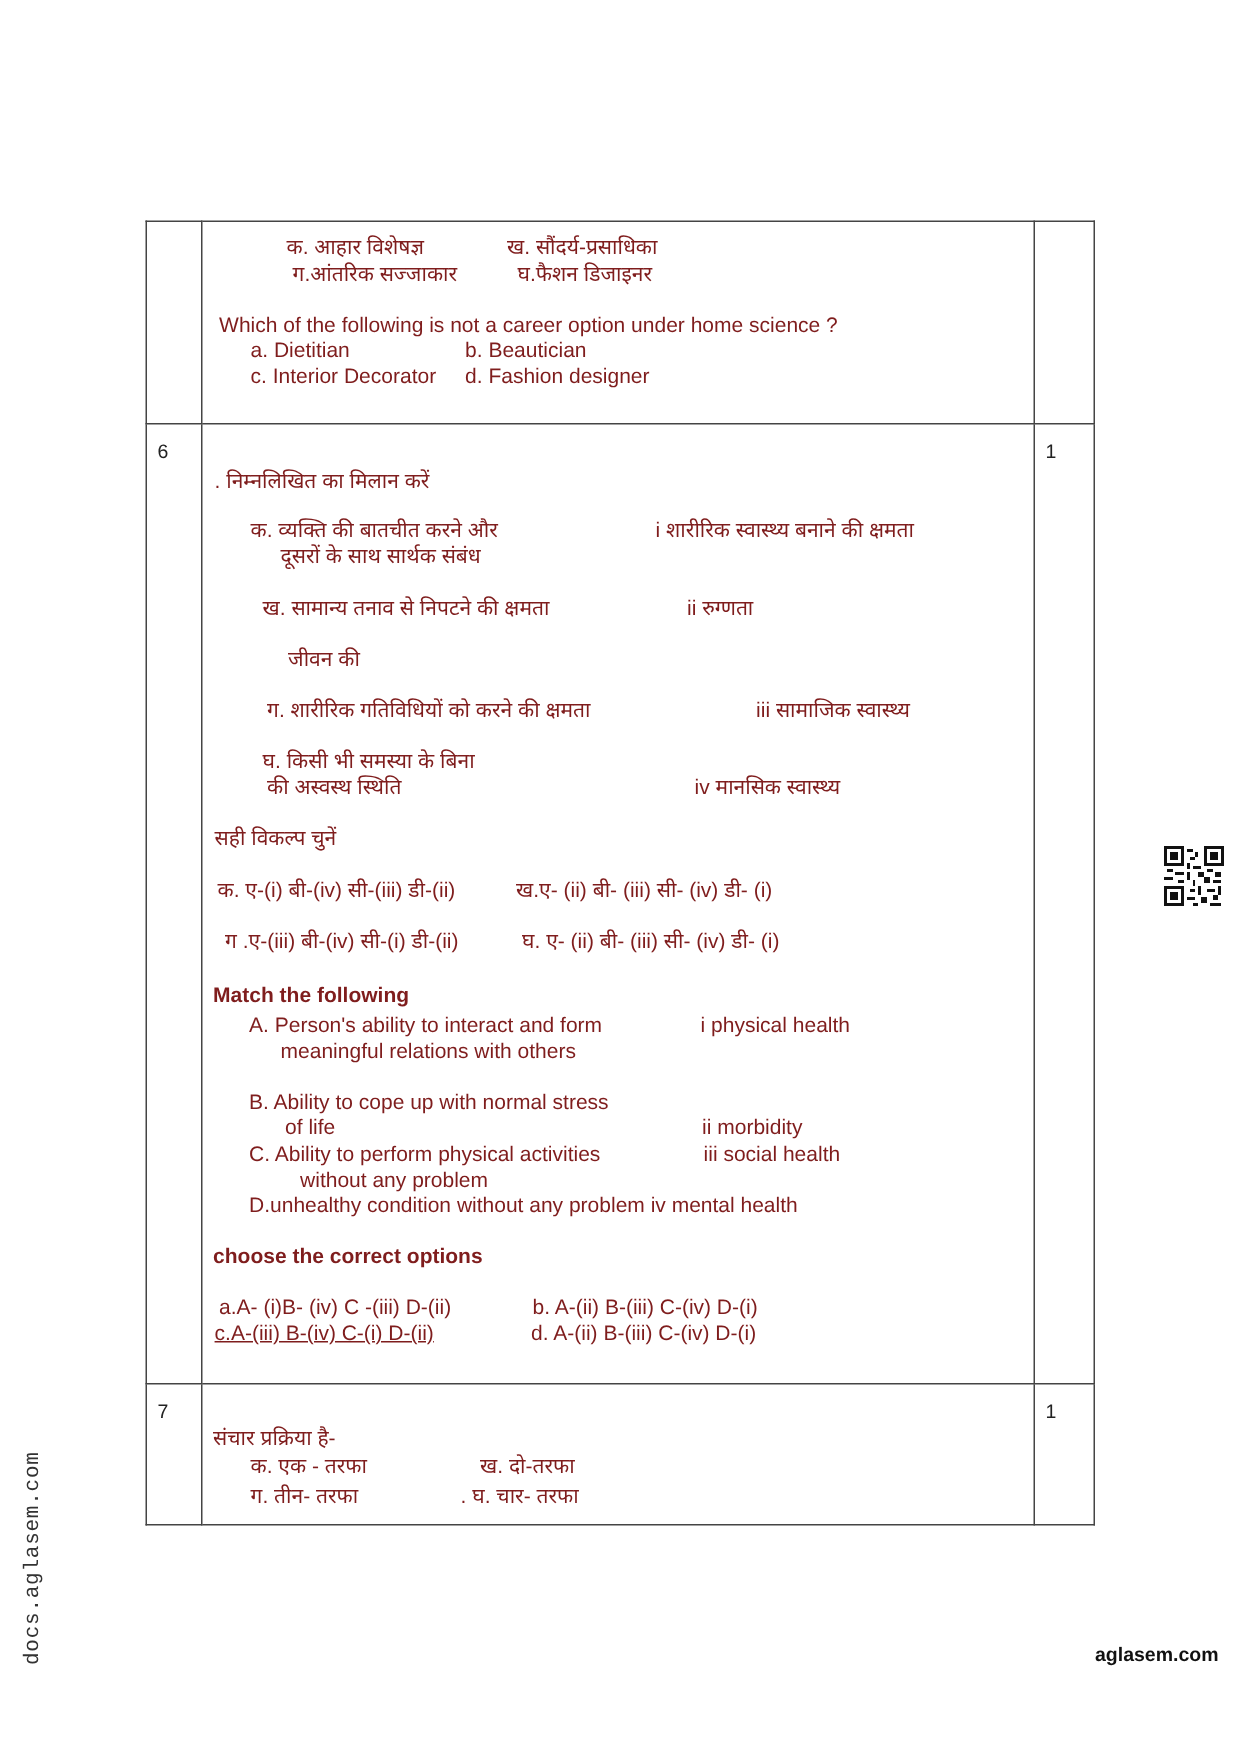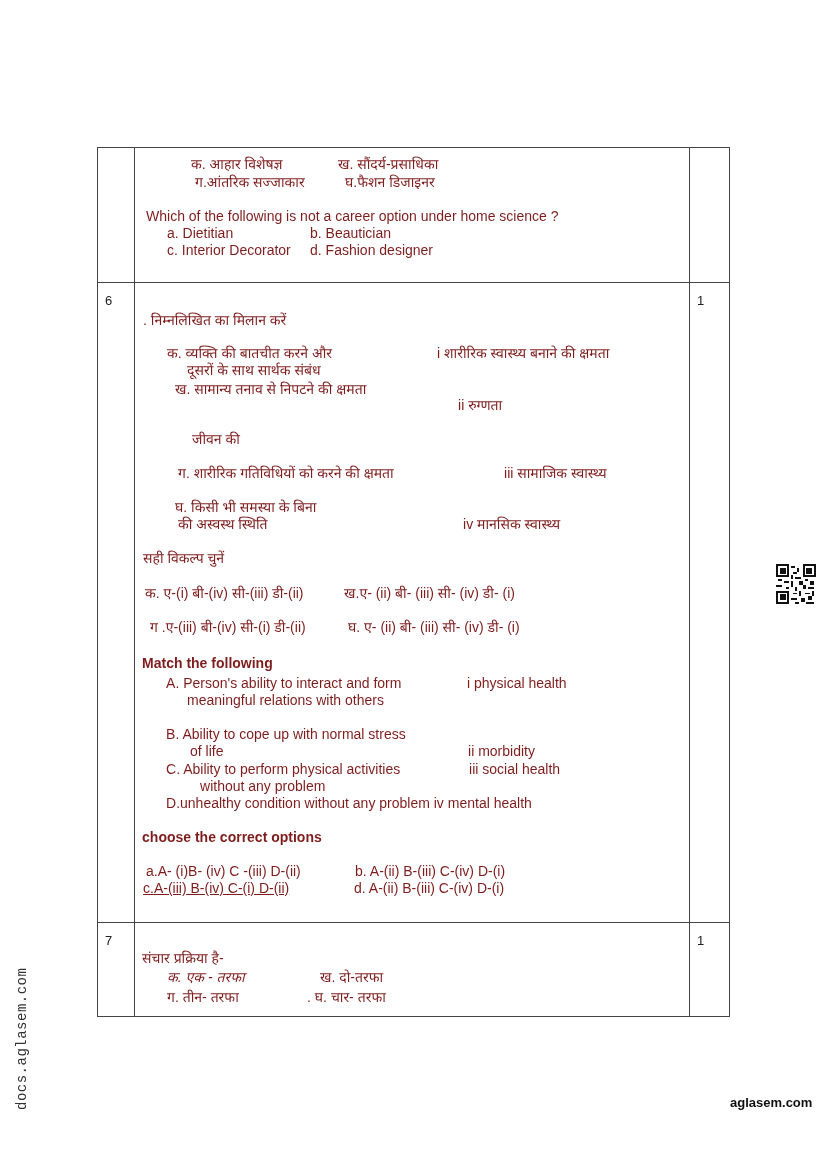--- a/index.html
+++ b/index.html
@@ -74,21 +74,21 @@
       <span class="qnum">6</span>
     </td>
     <td>
       <div class="cell-inner" style="height:639px;">
         <span class="t" style="left:8px;top:29px;">.    निम्नलिखित का मिलान करें</span>
 
         <span class="t" style="left:32px;top:62px;">क.   व्यक्ति की बातचीत करने और</span>
         <span class="t" style="left:52px;top:79px;">दूसरों के साथ सार्थक संबंध</span>
         <span class="t" style="left:302px;top:62px;">i     शारीरिक स्वास्थ्य बनाने की क्षमता</span>
 
-        <span class="t" style="left:40px;top:98px;">ख.  सामान्य तनाव से निपटने की क्षमता</span>
+        <span class="t" style="left:40px;top:114px;">ख.  सामान्य तनाव से निपटने की क्षमता</span>
         <span class="t" style="left:323px;top:114px;">ii रुग्णता</span>
         <span class="t" style="left:57px;top:148px;">जीवन की</span>
 
         <span class="t" style="left:43px;top:182px;">ग. शारीरिक गतिविधियों को करने की क्षमता</span>
         <span class="t" style="left:333px;top:182px;margin-left:36px;">iii सामाजिक स्वास्थ्य</span>
 
         <span class="t" style="left:40px;top:216px;">घ.    किसी भी समस्या के बिना</span>
         <span class="t" style="left:43px;top:233px;">की अस्वस्थ स्थिति</span>
         <span class="t" style="left:328px;top:233px;">iv मानसिक स्वास्थ्य</span>
 
@@ -125,21 +125,21 @@
     </td>
   </tr>
 
   <tr style="height:93px;">
     <td>
       <span class="qnum">7</span>
     </td>
     <td>
       <div class="cell-inner" style="height:93px;">
         <span class="t" style="left:7px;top:27px;">संचार प्रक्रिया है-</span>
-        <span class="t" style="left:32px;top:46px;font-style:italic;">क. एक - तरफा</span>
+        <span class="t" style="left:32px;top:46px;">क. एक - तरफा</span>
         <span class="t" style="left:175px;top:46px;margin-left:10px;">ख.      दो-तरफा</span>
         <span class="t" style="left:32px;top:66px;">ग.  तीन- तरफा</span>
         <span class="t" style="left:172px;top:66px;">. घ.      चार- तरफा</span>
       </div>
     </td>
     <td>
       <span class="marks">1</span>
     </td>
   </tr>
 </tbody>

